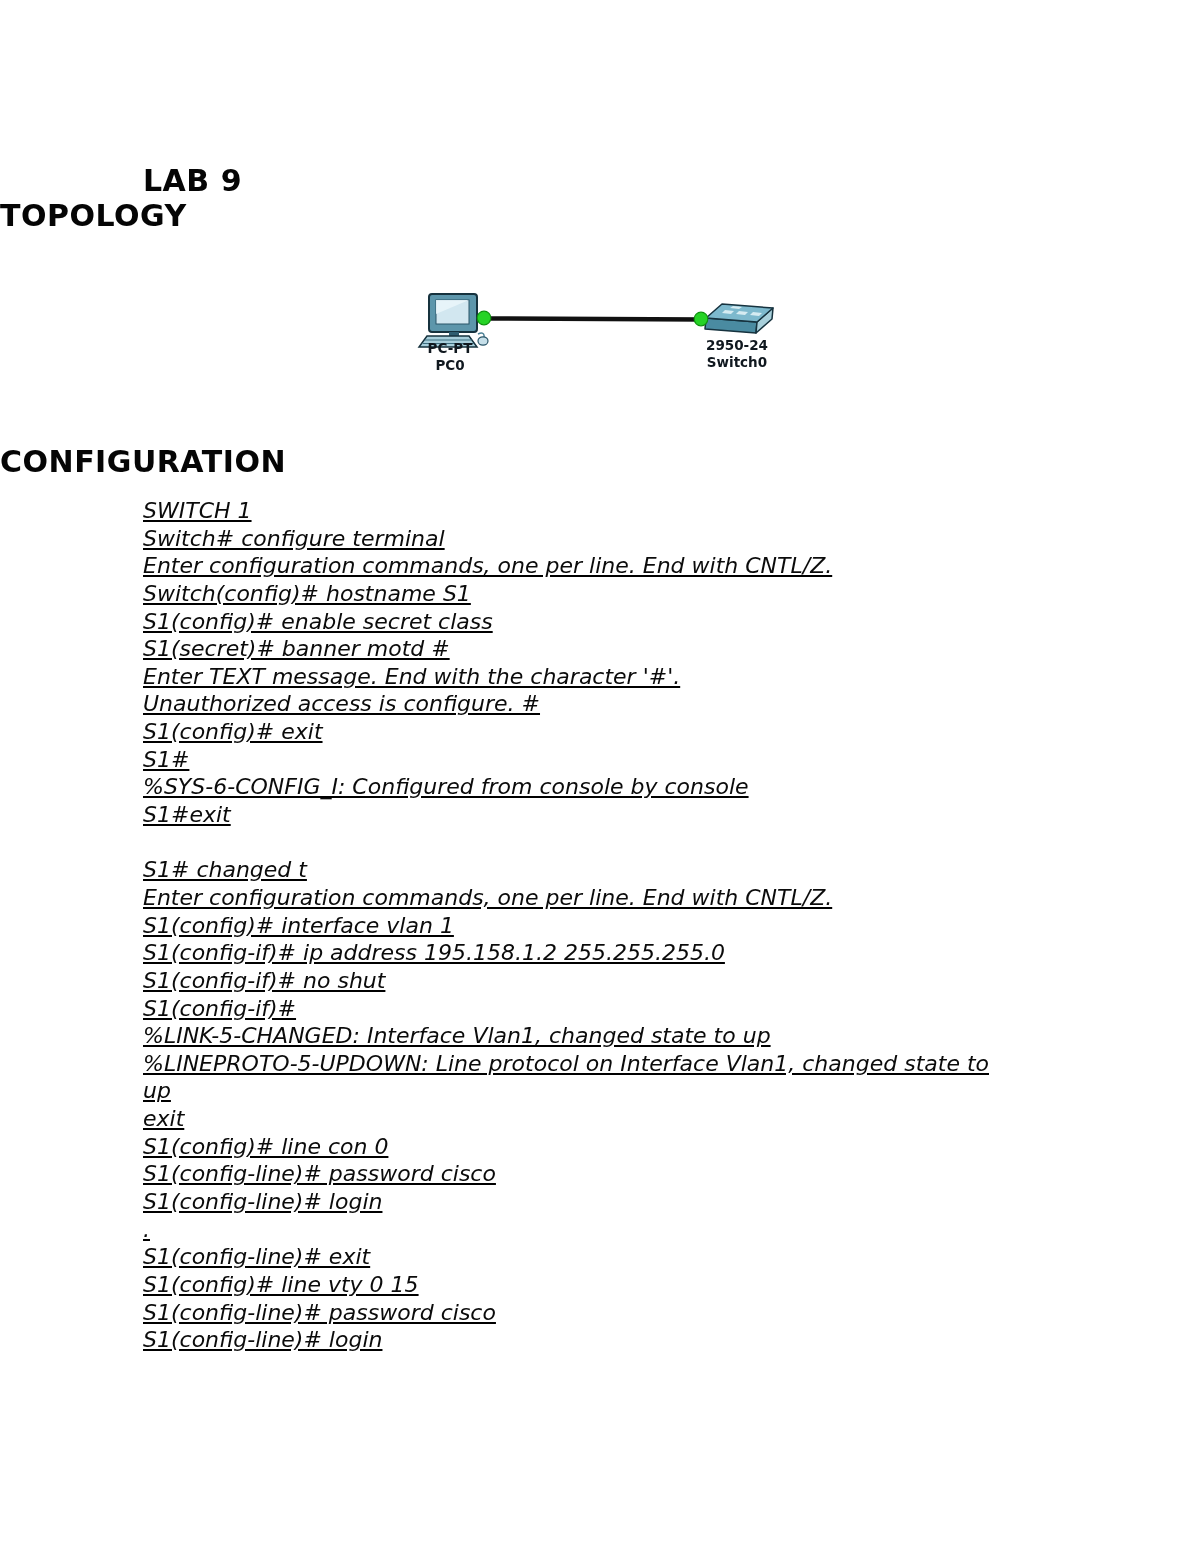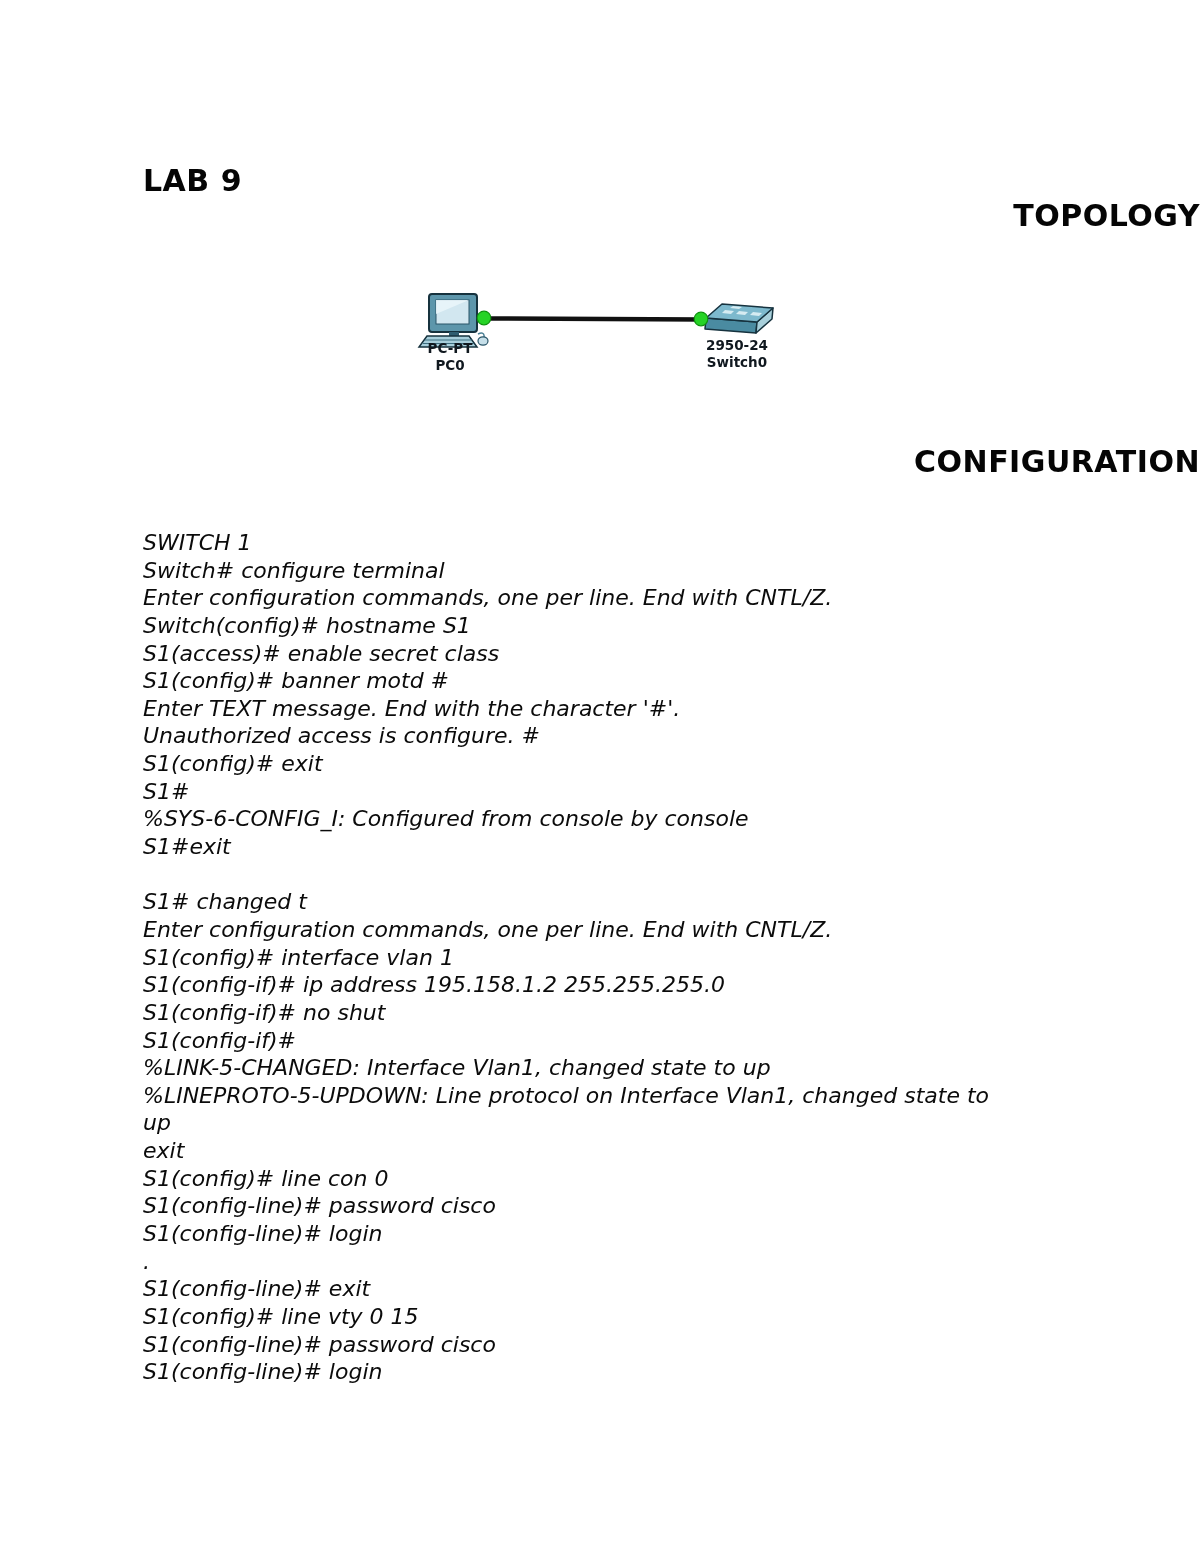--- a/index.html
+++ b/index.html
@@ -12,37 +12,37 @@
   }
   .page { position: absolute; left: 0; top: 0; width: 1200px; height: 1553px; background: #fff; }
 
   .lab-title {
     position: absolute; left: 143px; top: 163px;
     font-size: 30px; font-weight: bold; color: #050505;
     letter-spacing: 0.5px;
   }
   .center-heading {
     position: absolute; left: 0; width: 1200px;
-    text-align: right;
+    text-align: left;
     font-size: 30px; font-weight: bold; color: #050505;
     letter-spacing: 0.5px;
   }
   #topology-heading { top: 198px; }
   #configuration-heading { top: 444px; }
 
   .diagram-svg { position: absolute; left: 390px; top: 280px; }
 
   .svg-device-label {
     font-family: "DejaVu Sans", sans-serif;
     font-size: 13.5px; font-weight: bold;
     fill: #10181f;
   }
 
   .config-block {
-    position: absolute; left: 143px; top: 529px; width: 940px;
+    position: absolute; left: 143px; top: 497px; width: 940px; text-decoration: underline;
   }
   .cfg-line {
     font-family: "DejaVu Sans", sans-serif;
     font-style: italic;
     font-size: 22px;
     line-height: 27.65px;
     height: 27.65px;
     white-space: pre;
     color: #0b0b0b;
   }
@@ -91,22 +91,22 @@
     <text x="737" y="367" text-anchor="middle" class="svg-device-label">Switch0</text>
   </svg>
 
   <div class="center-heading" id="configuration-heading">CONFIGURATION</div>
 
   <div class="config-block" id="config-lines">
       <div class="cfg-line">SWITCH 1</div>
       <div class="cfg-line">Switch# configure terminal</div>
       <div class="cfg-line">Enter configuration commands, one per line. End with CNTL/Z.</div>
       <div class="cfg-line">Switch(config)# hostname S1</div>
-      <div class="cfg-line">S1(access)# enable secret class</div>
-      <div class="cfg-line">S1(config)# banner motd #</div>
+      <div class="cfg-line">S1(config)# enable secret class</div>
+      <div class="cfg-line">S1(secret)# banner motd #</div>
       <div class="cfg-line">Enter TEXT message. End with the character '#'.</div>
       <div class="cfg-line">Unauthorized access is configure. #</div>
       <div class="cfg-line">S1(config)# exit</div>
       <div class="cfg-line">S1#</div>
       <div class="cfg-line">%SYS-6-CONFIG_I: Configured from console by console</div>
       <div class="cfg-line">S1#exit</div>
       <div class="cfg-line"></div>
       <div class="cfg-line">S1# changed t</div>
       <div class="cfg-line">Enter configuration commands, one per line. End with CNTL/Z.</div>
       <div class="cfg-line">S1(config)# interface vlan 1</div>

